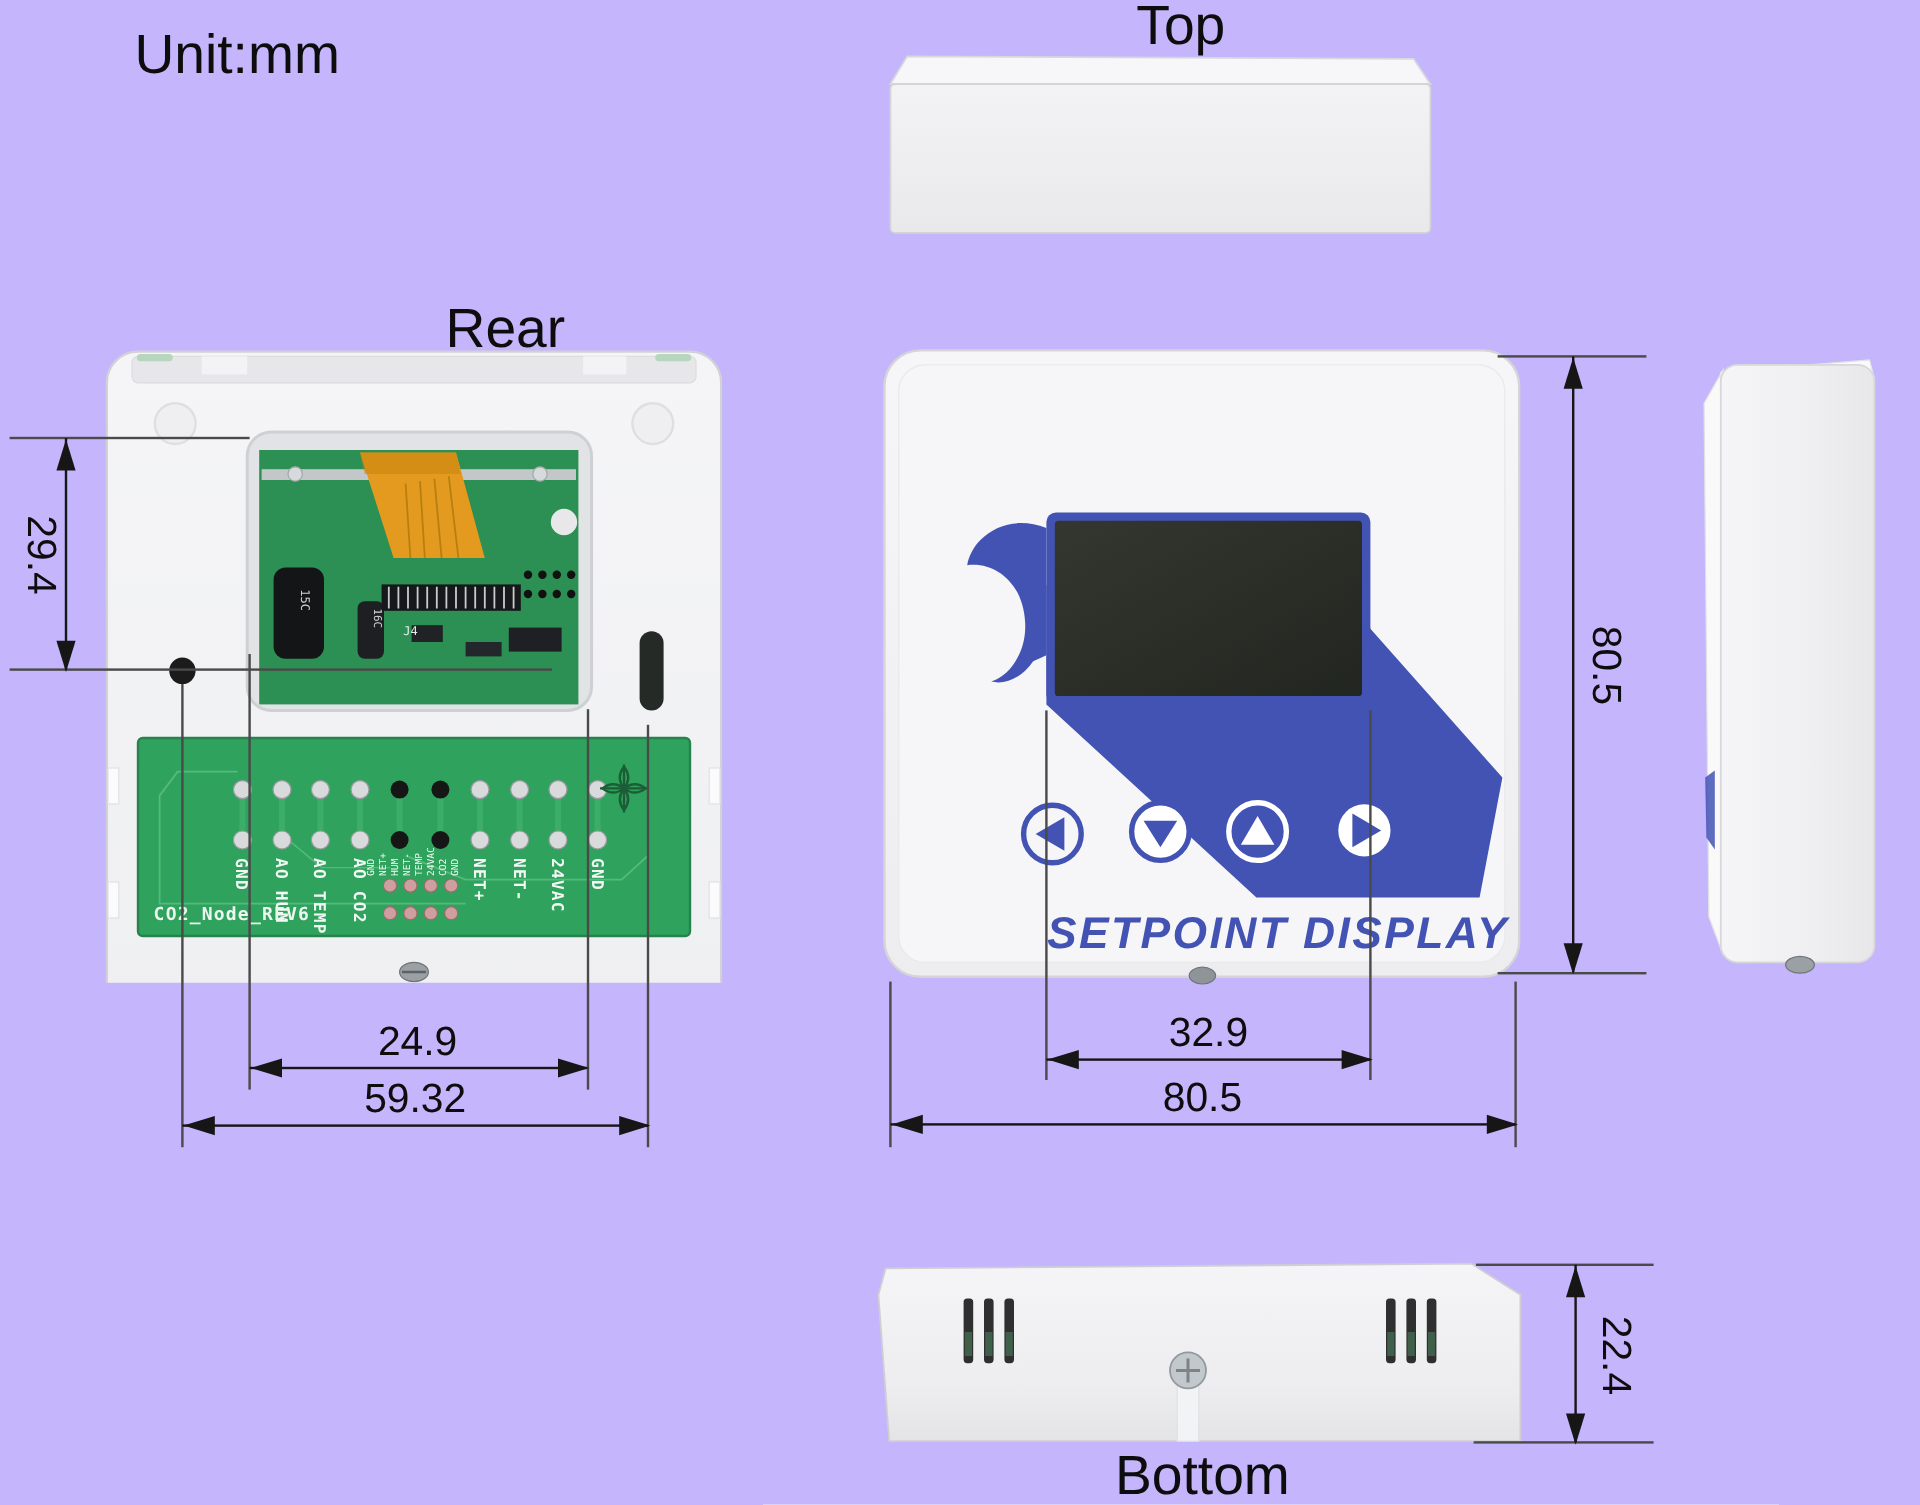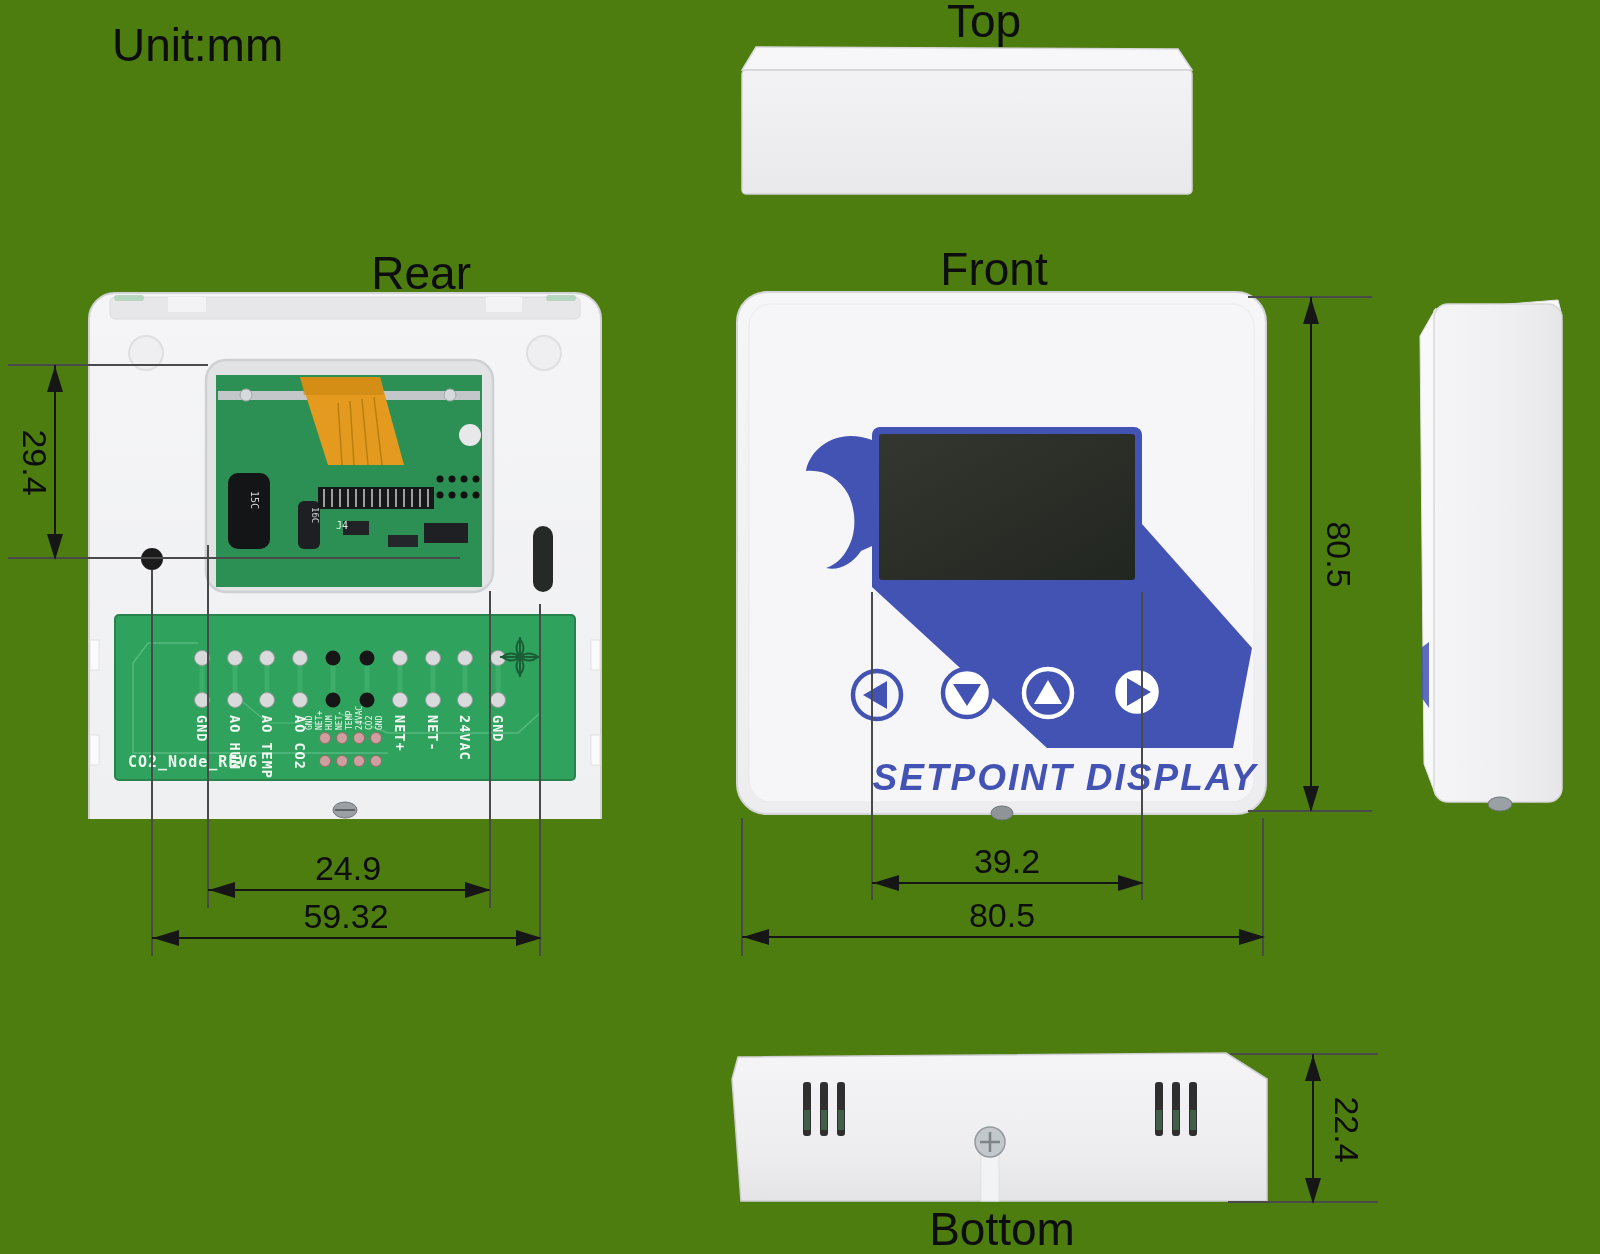--- a/index.html
+++ b/index.html
@@ -3,21 +3,21 @@
 <meta charset="utf-8">
 <style>
   :root{
     --accent-blue:#4353b4;
     --pcb-green:#2fa35e;
     --pcb-green-dark:#2c8f53;
     --lcd-dark:#2b2f2b;
     --line:#161616;
   }
   html,body{margin:0;padding:0;background:#fff;}
-  #canvas{position:relative;width:1600px;height:1254px;background:#4d7c0f;overflow:hidden;
+  #canvas{position:relative;width:1600px;height:1254px;background:#c4b5fd;overflow:hidden;
           font-family:"Liberation Sans","DejaVu Sans",sans-serif;color:#111;}
   .abs{position:absolute;}
   .view-label{position:absolute;font-size:46px;color:#0d0d0d;text-align:center;white-space:nowrap;}
   .unit-label{position:absolute;font-size:46px;color:#0d0d0d;white-space:nowrap;}
   .ext{position:absolute;background:#4a4a4a;}
   .dimline{position:absolute;background:#161616;}
   .dim-label{position:absolute;font-size:34px;color:#0d0d0d;text-align:center;white-space:nowrap;}
   .rot90{transform:rotate(90deg);}
   
   .ah{position:absolute;width:0;height:0;}
@@ -28,21 +28,20 @@
   svg text{font-family:"DejaVu Sans Mono","Liberation Mono",monospace;}
 </style>
 </head>
 <body>
 
 <div id="canvas">
 
   <div class="unit-label" style="left:112px;top:18px;">Unit:mm</div>
   <div class="view-label" style="left:859px;top:-6px;width:250px;">Top</div>
   <div class="view-label" style="left:221px;top:246px;width:250px;text-align:right;">Rear</div>
-  <div class="view-label" style="left:869px;top:242px;width:250px;">Front</div>
   <div class="view-label" style="left:877px;top:1202px;width:250px;">Bottom</div>
 
   <svg class="abs" style="left:740px;top:44px;" width="455" height="152" viewBox="0 0 455 152">
     <defs>
       <linearGradient id="topFace" x1="0" y1="0" x2="0" y2="1">
         <stop offset="0" stop-color="#f3f3f6"></stop>
           <stop offset="1" stop-color="#e9e9ec"></stop>
       </linearGradient>
     </defs>
     <polygon points="16,3 438,5 452,26 2,26" fill="#f7f7f9" stroke="#d8d8db" stroke-width="1.5"></polygon>
@@ -306,21 +305,21 @@
   <div class="dimline" style="left:152px;top:937px;width:388px;height:1.5px;"></div>
   <div class="ah ah-left" style="left:153px;top:930px;"></div>
   <div class="ah ah-right" style="left:516px;top:930px;"></div>
   <div class="dim-label" style="left:266px;top:897px;width:160px;">59.32</div>
 
   <div class="ext" style="left:871px;top:592px;width:1.5px;height:308px;"></div>
   <div class="ext" style="left:1141px;top:592px;width:1.5px;height:308px;"></div>
   <div class="dimline" style="left:872px;top:882px;width:270px;height:1.5px;"></div>
   <div class="ah ah-left" style="left:873px;top:875px;"></div>
   <div class="ah ah-right" style="left:1118px;top:875px;"></div>
-  <div class="dim-label" style="left:947px;top:842px;width:120px;">39.2</div>
+  <div class="dim-label" style="left:947px;top:842px;width:120px;">32.9</div>
 
   <div class="ext" style="left:741px;top:818px;width:1.5px;height:138px;"></div>
   <div class="ext" style="left:1262px;top:818px;width:1.5px;height:138px;"></div>
   <div class="dimline" style="left:742px;top:936px;width:521px;height:1.5px;"></div>
   <div class="ah ah-left" style="left:743px;top:929px;"></div>
   <div class="ah ah-right" style="left:1239px;top:929px;"></div>
   <div class="dim-label" style="left:942px;top:896px;width:120px;">80.5</div>
 
   <div class="ext" style="left:1248px;top:296px;width:124px;height:1.5px;"></div>
   <div class="ext" style="left:1248px;top:810px;width:124px;height:1.5px;"></div>

